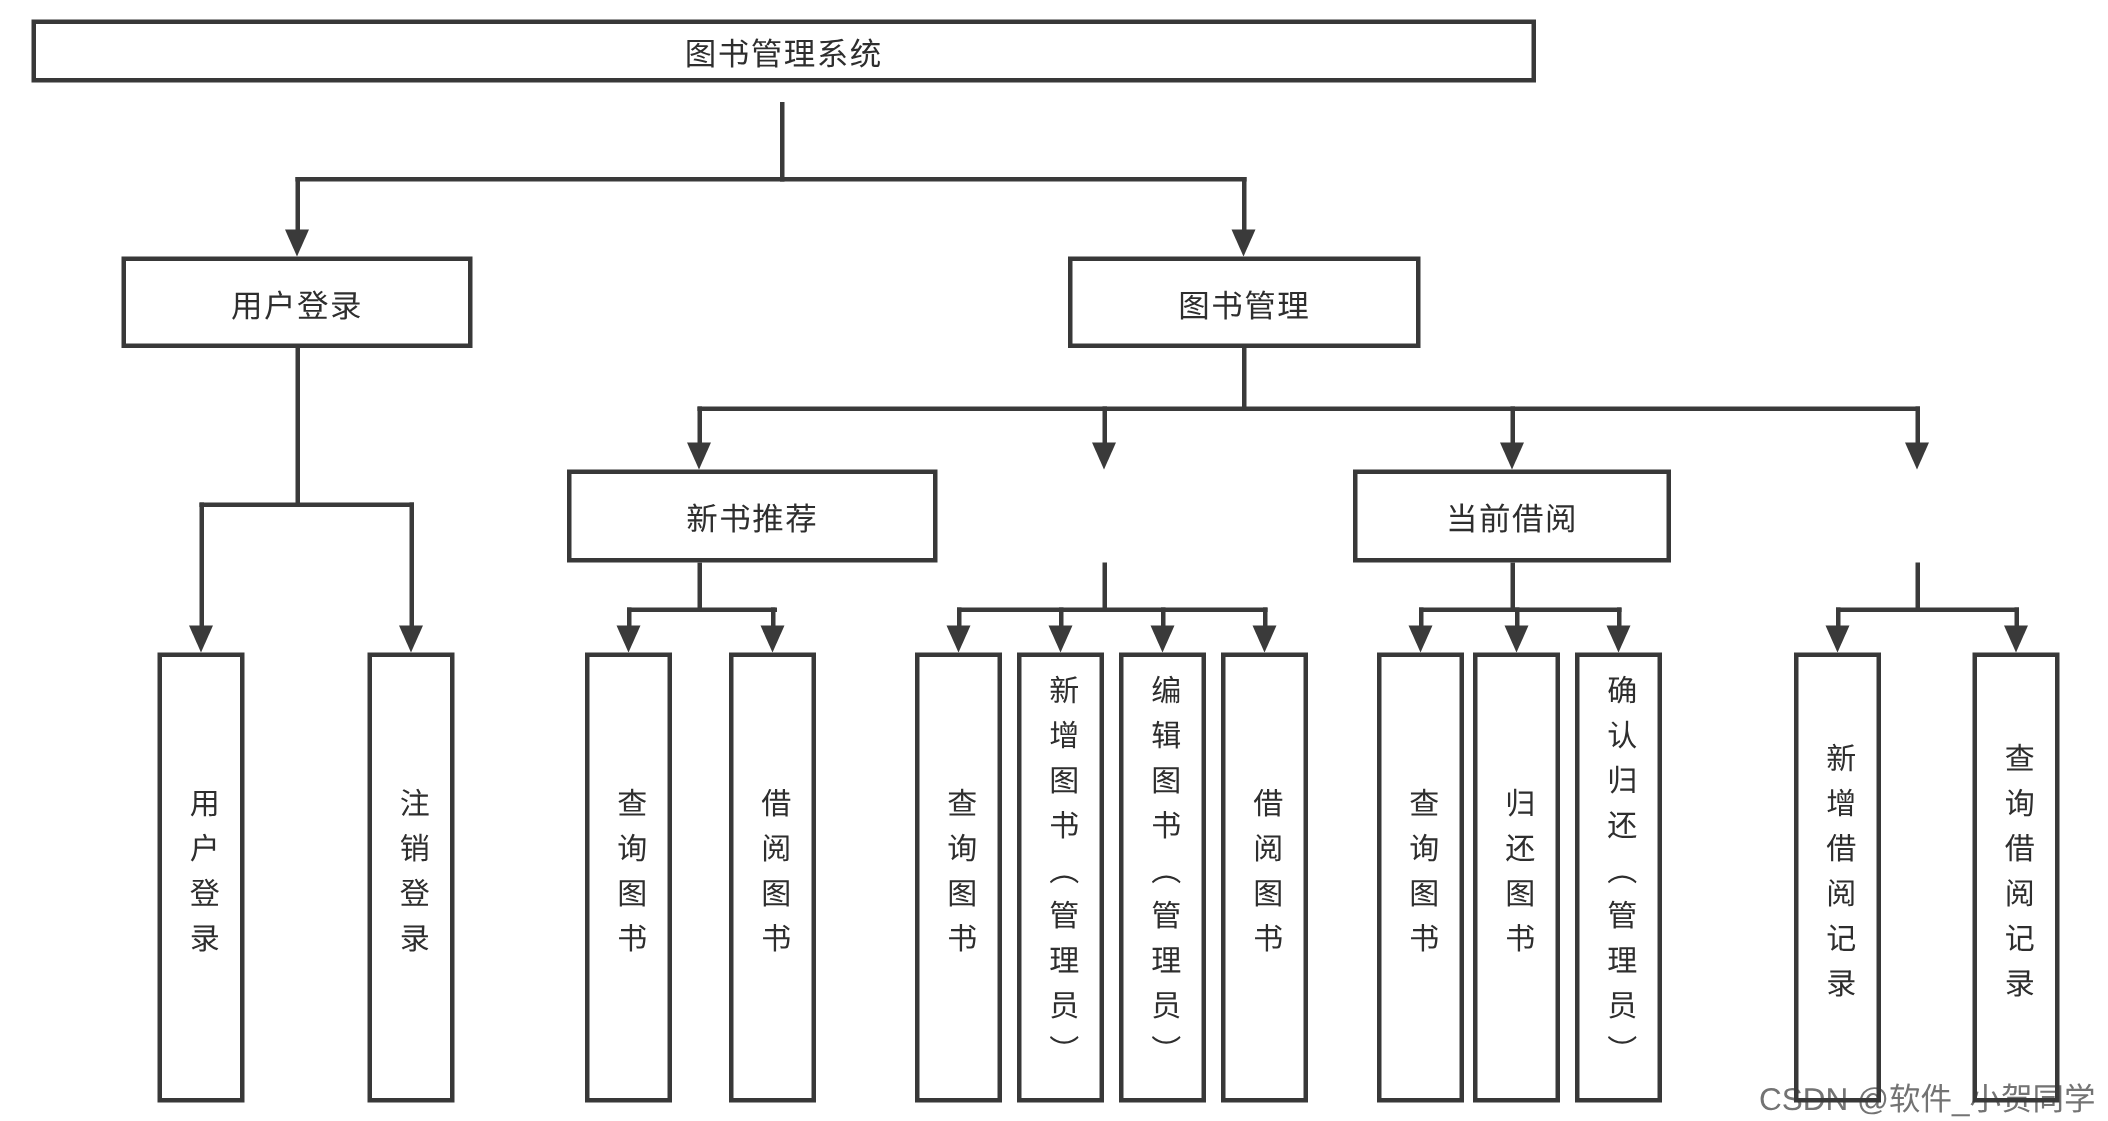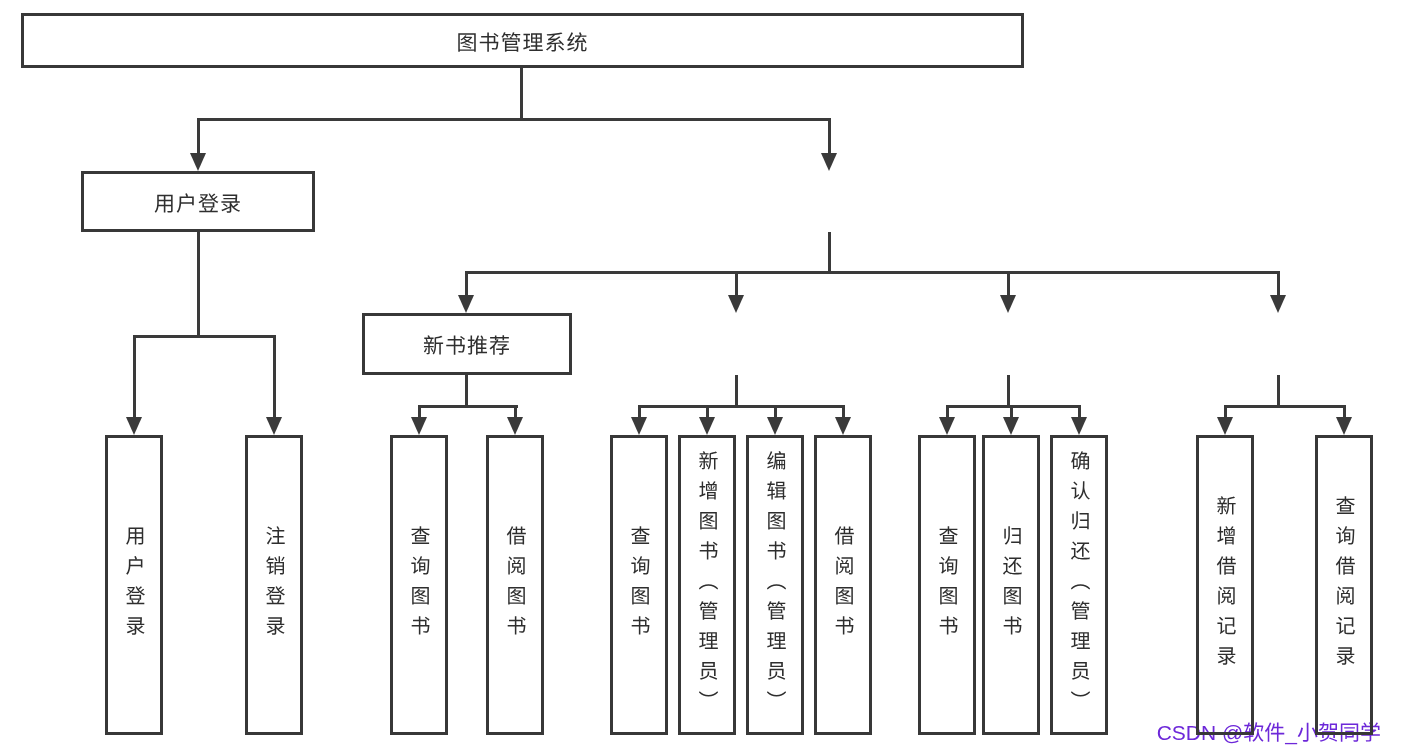--- a/index.html
+++ b/index.html
@@ -43,42 +43,48 @@
     position:absolute;
     width:0;height:0;
     border-left:8px solid transparent;
     border-right:8px solid transparent;
     border-top:18px solid #3a3a3a;
     z-index:2;
   }
   .watermark{
     position:absolute;
     top:716px;
-    right:24px;
+    right:8px;
     font-size:21px;
-    color:#6d28d9;
+    color:#737373;
     z-index:2;
     white-space:nowrap;
   }
 </style>
 </head>
 <body>
 
 <div class="canvas">
 
-  <div class="box box-h" style="left:21px;top:13px;width:1003px;height:55px">
+  <div class="box box-h" style="left:21px;top:13px;width:1003px;height:42px">
     <span>图书管理系统</span>
   </div>
 
   <div class="box box-h" style="left:81px;top:171px;width:234px;height:61px">
     <span>用户登录</span>
   </div>
+  <div class="box box-h" style="left:712px;top:171px;width:235px;height:61px">
+    <span>图书管理</span>
+  </div>
 
-  <div class="box box-h" style="left:362px;top:313px;width:210px;height:62px">
+  <div class="box box-h" style="left:378px;top:313px;width:247px;height:62px">
     <span>新书推荐</span>
+  </div>
+  <div class="box box-h" style="left:902px;top:313px;width:212px;height:62px">
+    <span>当前借阅</span>
   </div>
 
   <div class="box box-v" style="left:105px;top:435px;width:58px;height:300px">
     <span>用户登录</span>
   </div>
   <div class="box box-v" style="left:245px;top:435px;width:58px;height:300px">
     <span>注销登录</span>
   </div>
 
   <div class="box box-v" style="left:390px;top:435px;width:58px;height:300px">

